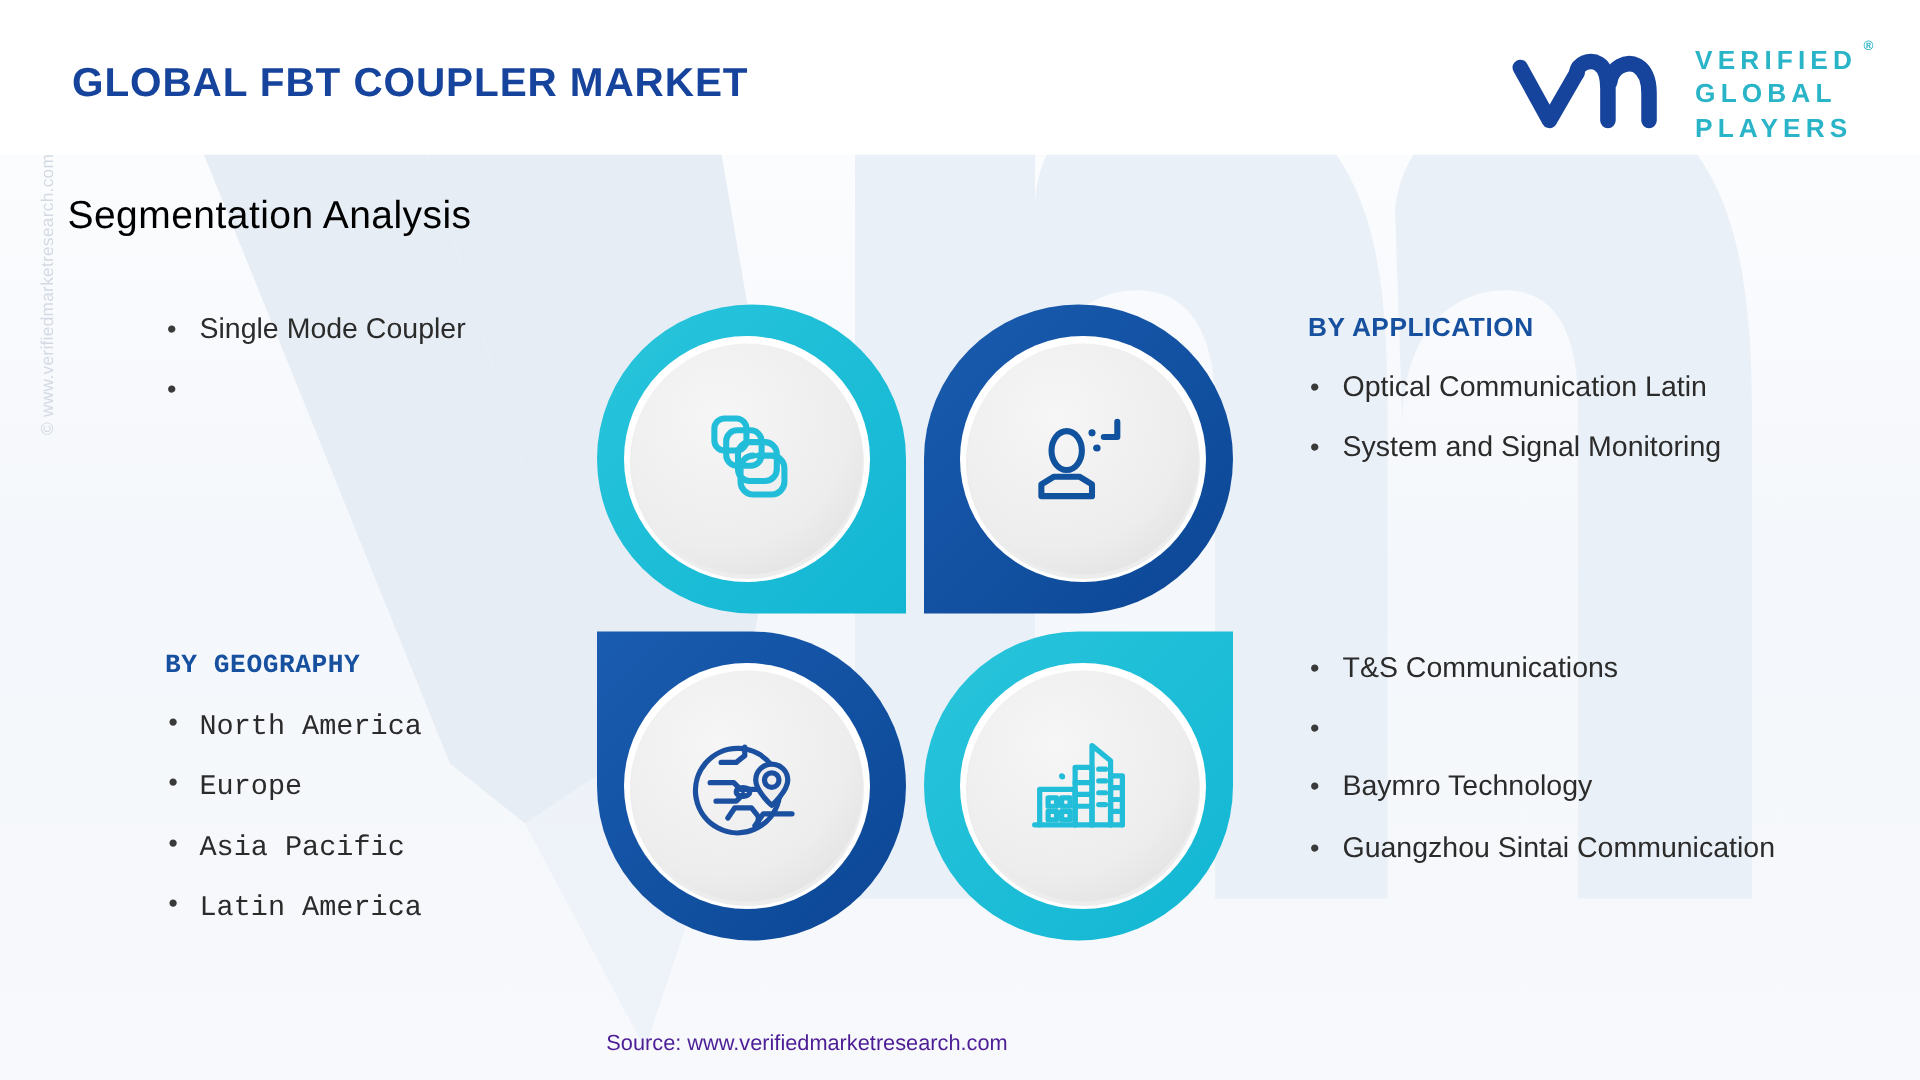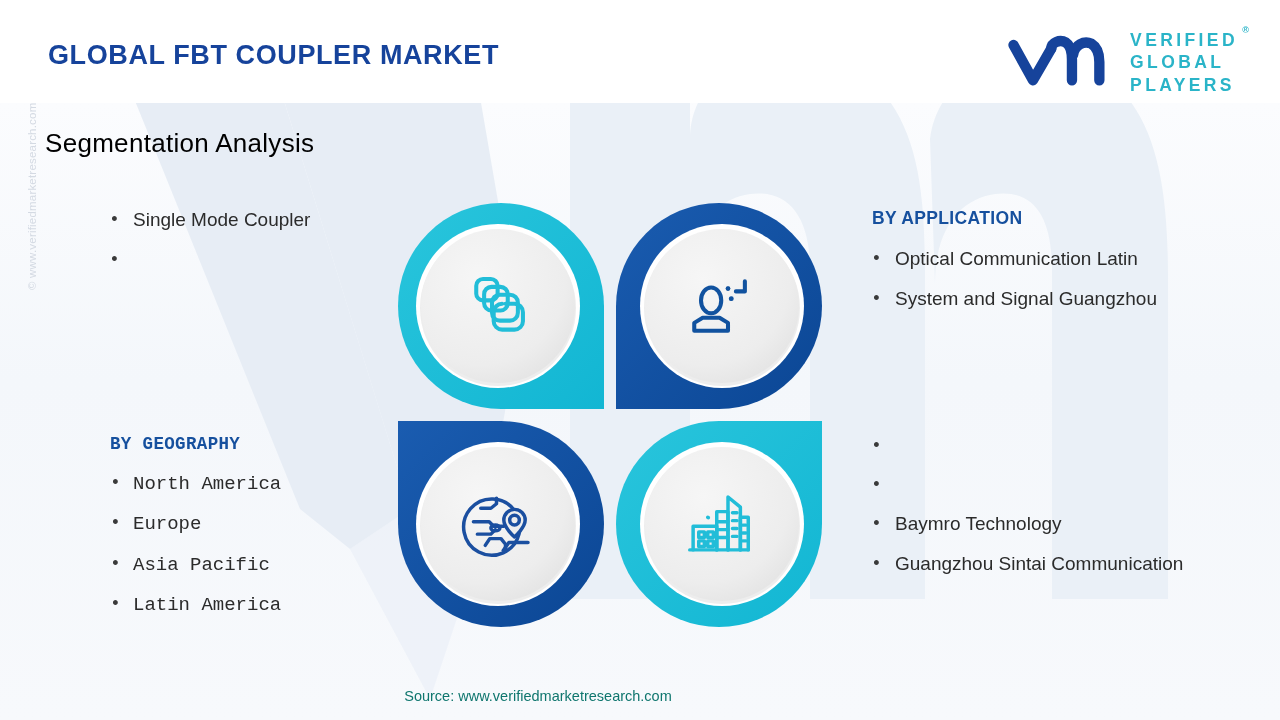--- a/index.html
+++ b/index.html
@@ -102,21 +102,21 @@
   .icon-holder {
     position:absolute; left:0; top:0; width:206px; height:206px;
     display:flex; align-items:center; justify-content:center;
     pointer-events:none;
   }
   .icon-holder svg { width:72px; height:72px; display:block; }
 
   
   .footer {
     position:absolute; left:0; bottom:16px; width:1076px; z-index:6;
-    text-align:center; font-size:14.5px; color:#0f766e;
+    text-align:center; font-size:14.5px; color:#4c1d95;
   }
 </style>
 </head>
 <body>
 
 <div class="bg-band">
   <svg class="bg-watermark" viewBox="0 0 1180 700">
     <g fill="#e7edf5">
       <path d="M60 -40 L215 -40 L360 430 L300 470 L250 430 Z"></path>
       <path d="M360 430 L215 -40 L420 -40 L470 250 L430 470 Z"></path>
@@ -189,29 +189,30 @@
 
 <div class="seg" id="seg-application">
   <div class="seg-title">BY APPLICATION</div>
   <ul>
     <li>
       <span class="bullet">•</span>
       <span>Optical Communication Latin</span>
     </li>
     <li>
       <span class="bullet">•</span>
-      <span>System and Signal Guangzhou</span>
+      <span>System and Signal Monitoring</span>
     </li>
   </ul>
 </div>
 
 <div class="seg" id="seg-players">
   <ul>
     <li>
       <span class="bullet">•</span>
+      <span>T&amp;S Communications</span>
     </li>
     <li>
       <span class="bullet">•</span>
     </li>
     <li>
       <span class="bullet">•</span>
       <span>Baymro Technology</span>
     </li>
     <li>
       <span class="bullet">•</span>

